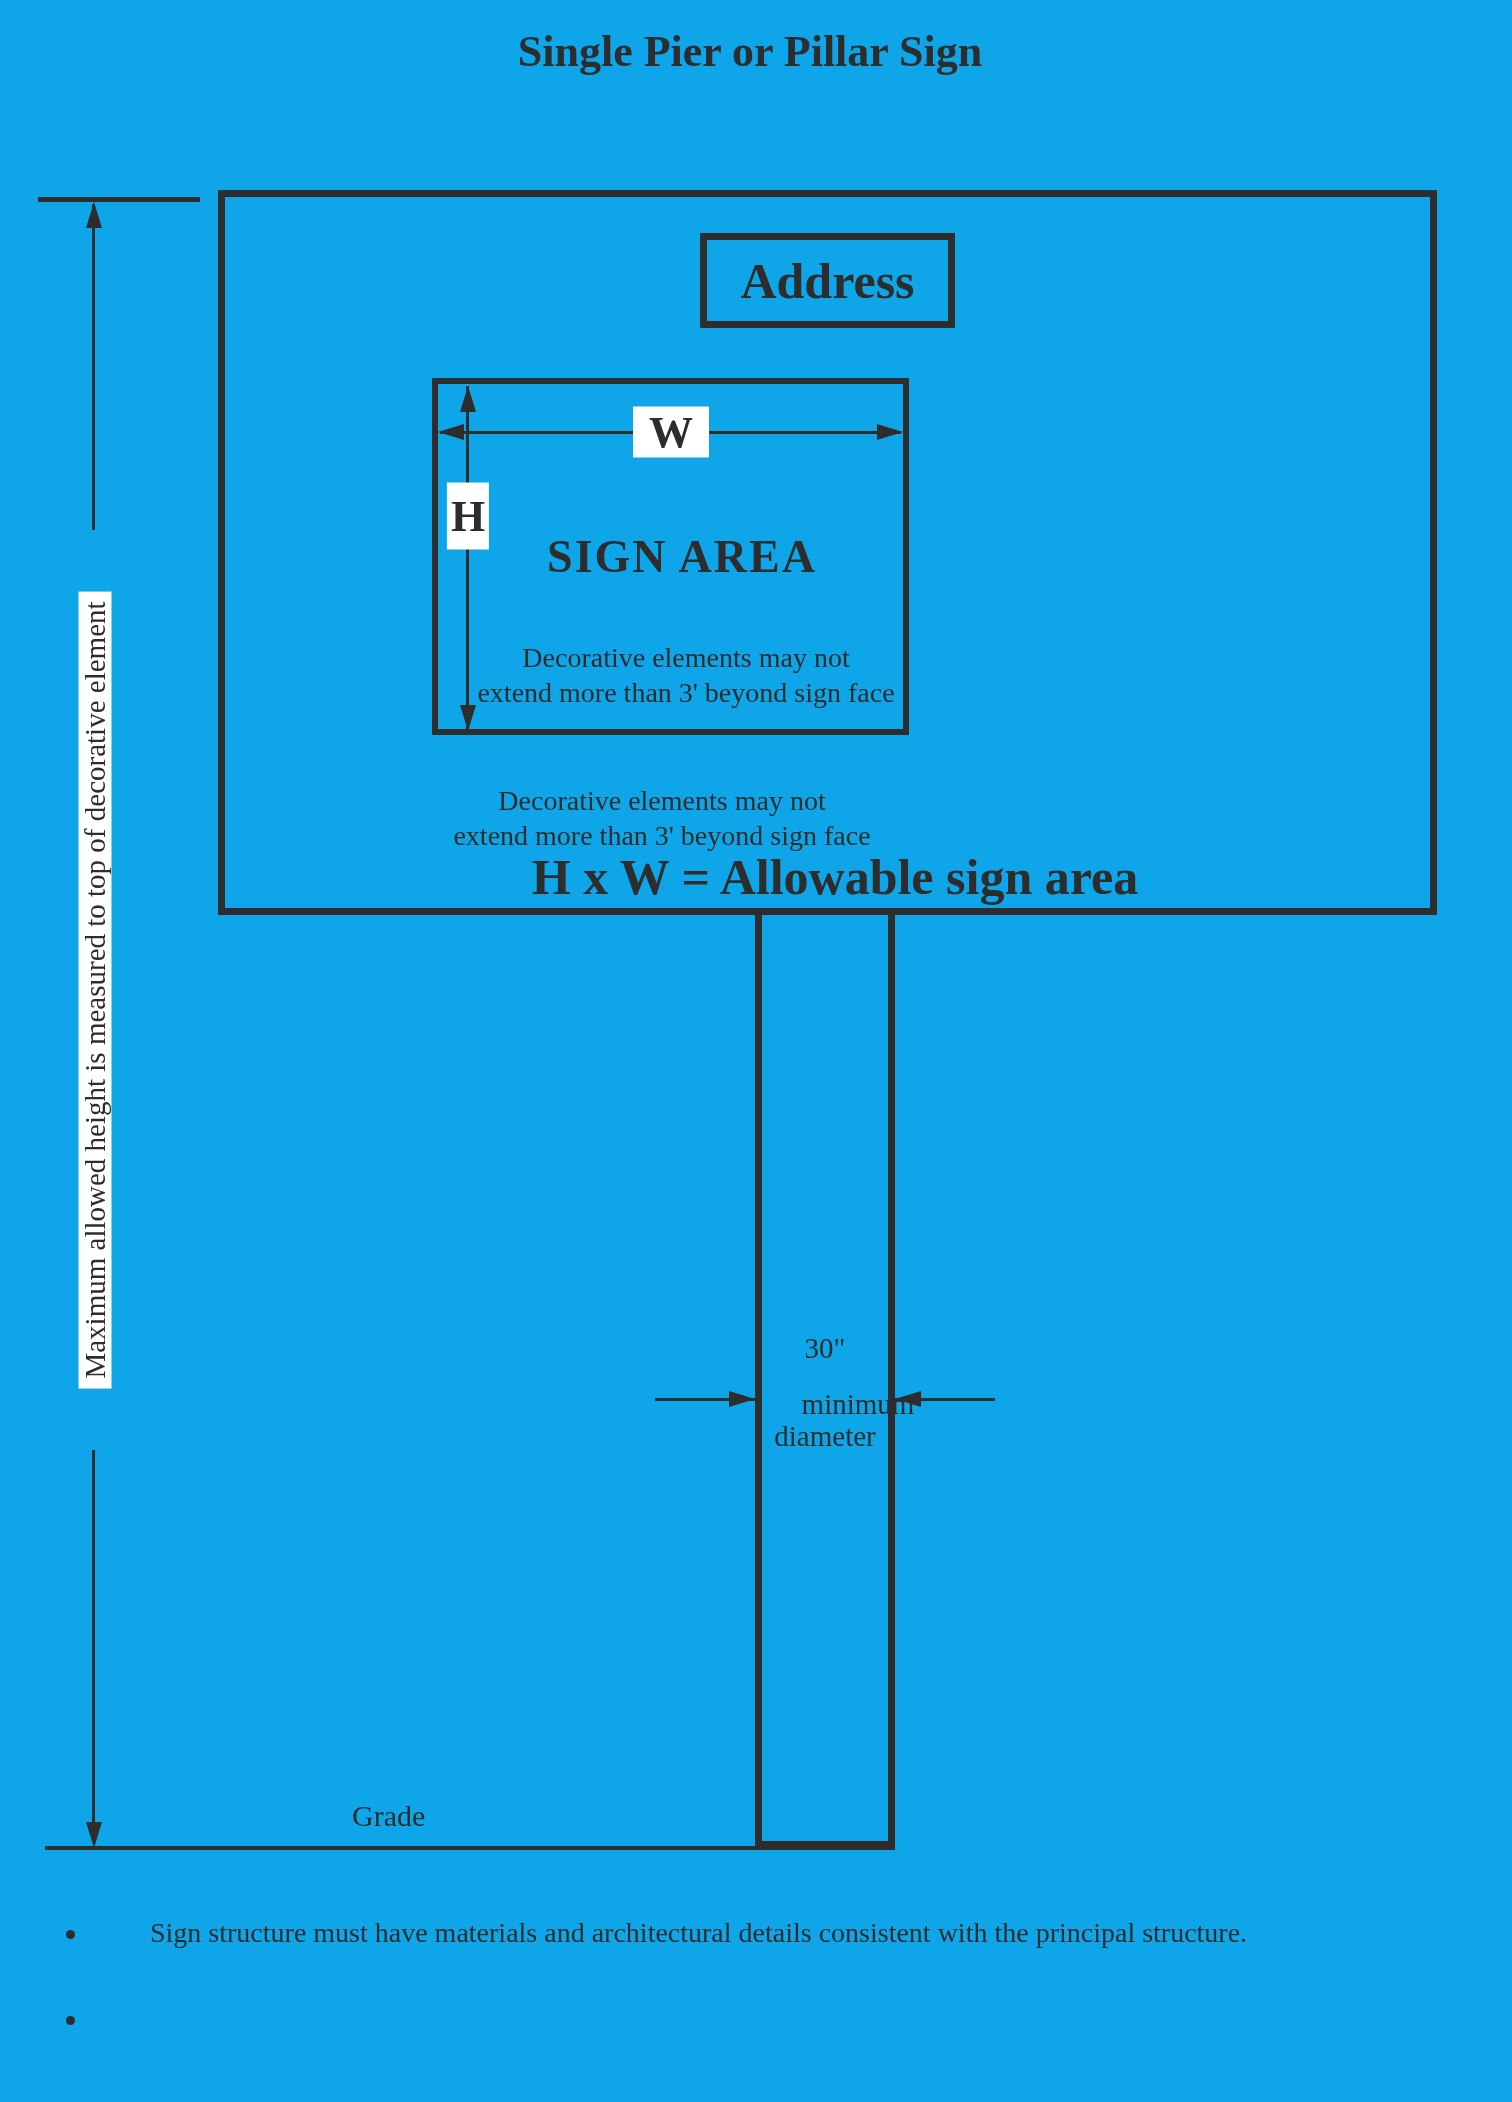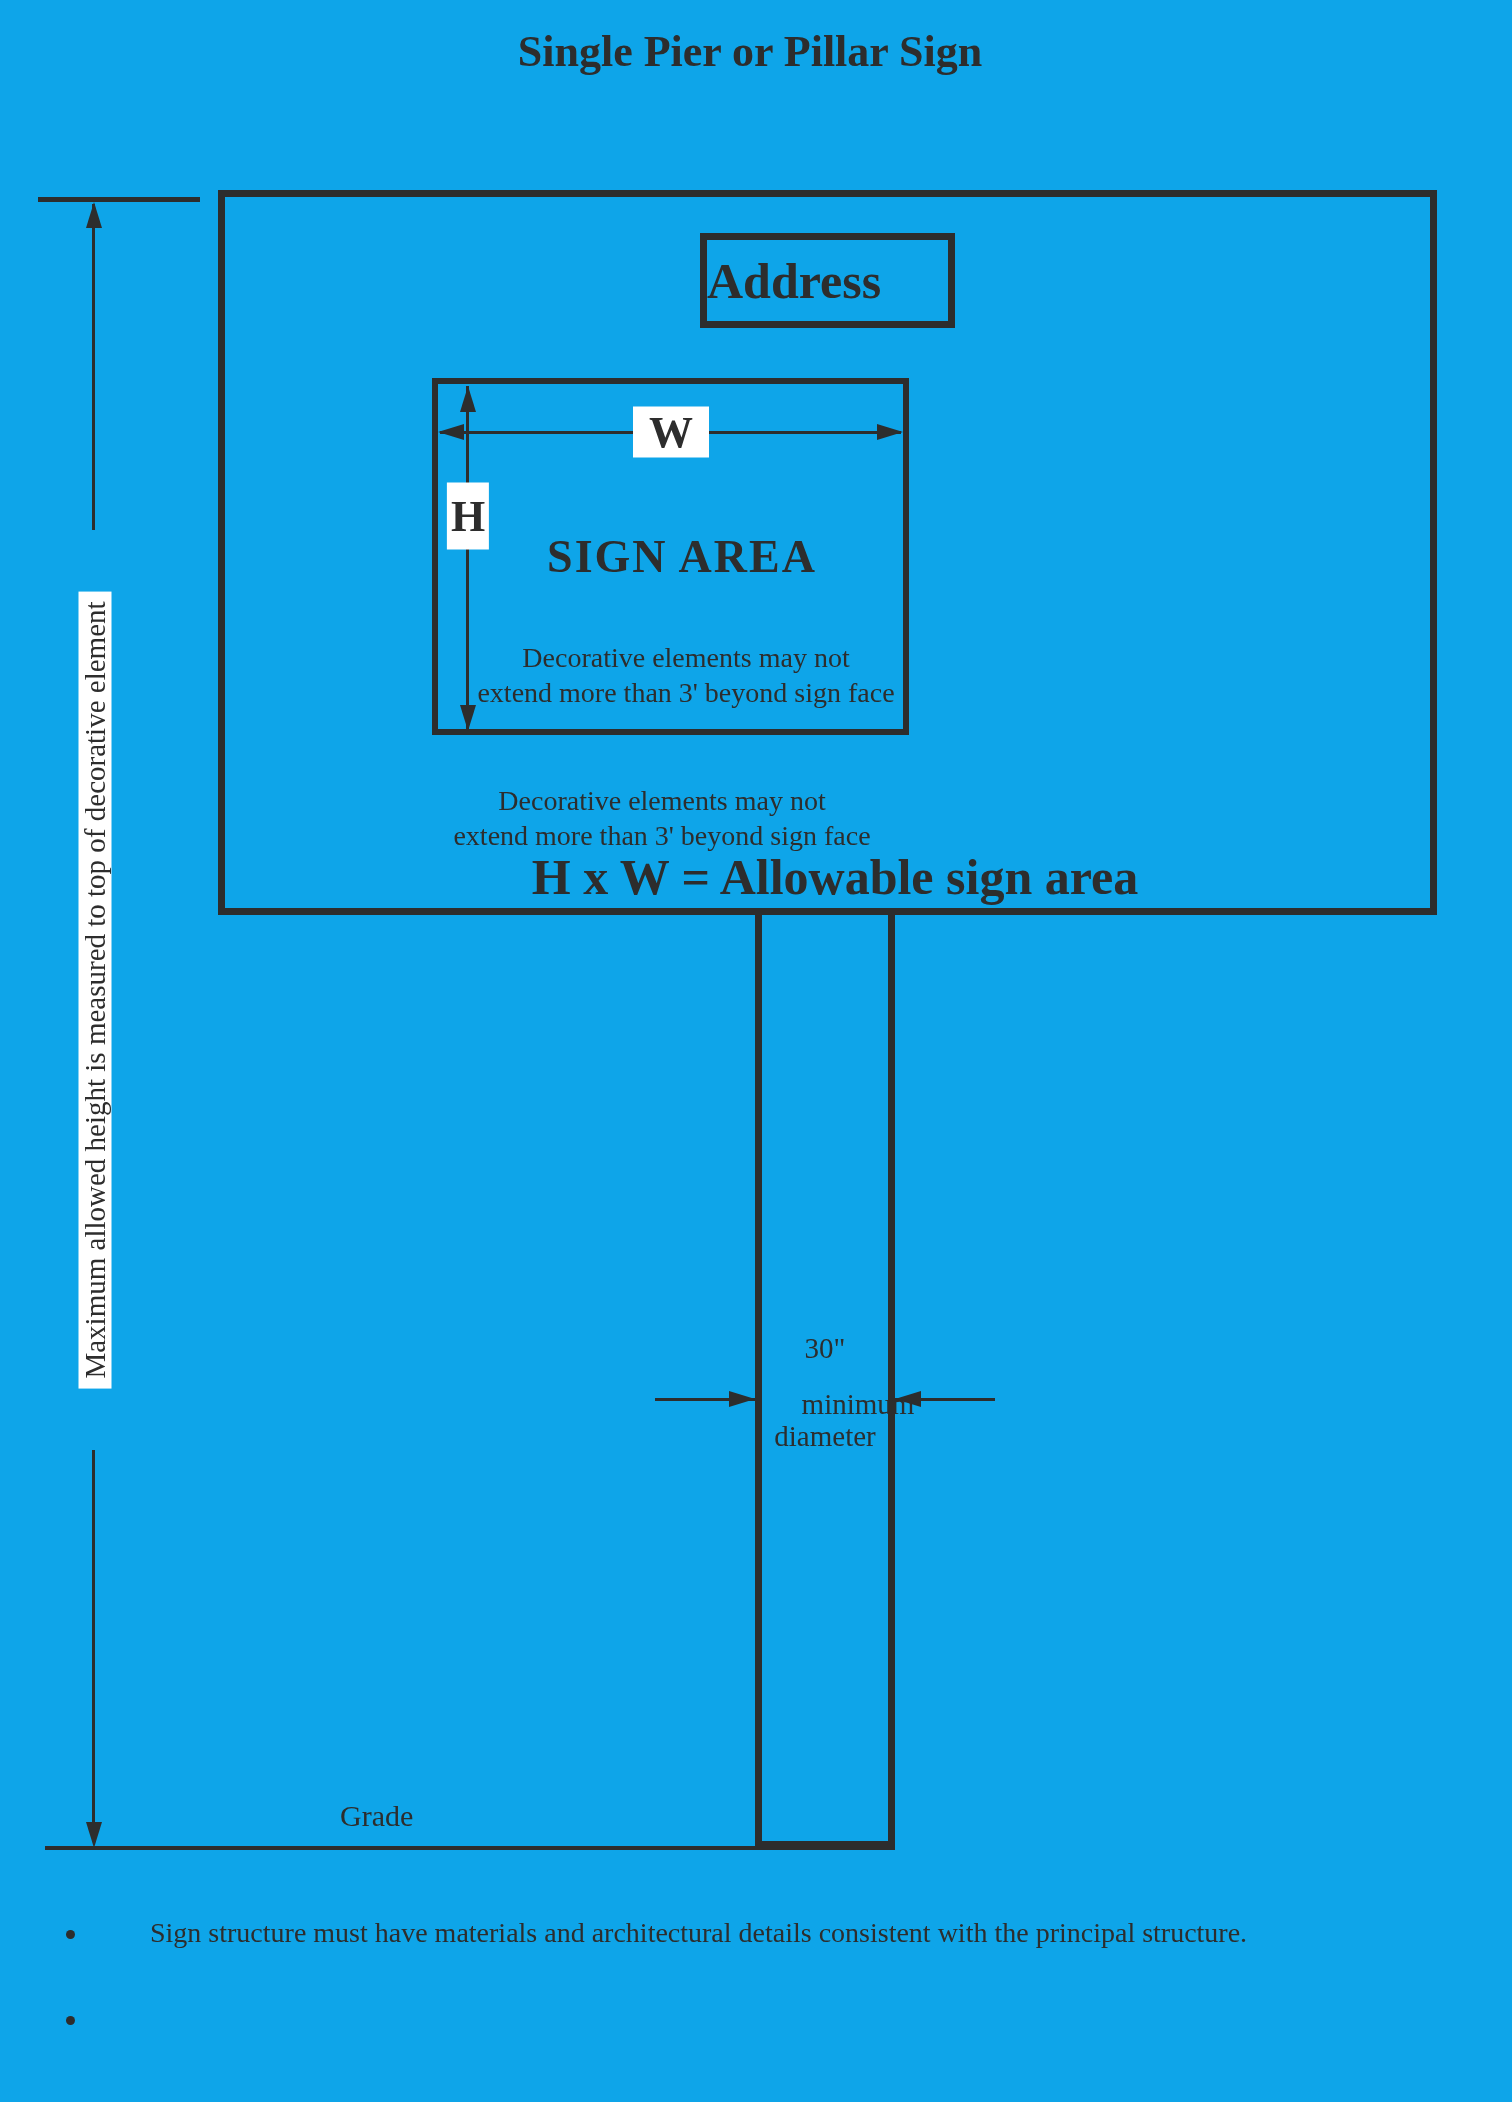--- a/index.html
+++ b/index.html
@@ -27,21 +27,21 @@
   .arr-right{border-top:8px solid transparent;border-bottom:8px solid transparent;border-left:26px solid var(--ink);}
 
   .title{
     position:absolute;left:750px;top:26px;
     transform:translateX(-50%);
     font-size:44px;font-weight:bold;white-space:nowrap;
   }
   .addr-box{
     position:absolute;left:700px;top:233px;width:255px;height:95px;
     border:7px solid var(--ink);box-sizing:border-box;
-    display:flex;align-items:center;justify-content:flex-start;
+    display:flex;align-items:center;justify-content:center;
     font-size:50px;font-weight:bold;
   }
   .dim-label{
     position:absolute;background:#fff;font-weight:bold;font-size:44px;
     white-space:nowrap;
   }
   .sign-area-title{
     position:absolute;left:682px;top:556px;transform:translate(-50%,-50%);
     font-size:46px;font-weight:bold;letter-spacing:2px;white-space:nowrap;text-align:right;
   }
@@ -61,21 +61,21 @@
   .pole{
     position:absolute;left:755px;top:915px;width:140px;height:933px;
     border-left:7px solid var(--ink);border-right:7px solid var(--ink);
     border-bottom:7px solid var(--ink);box-sizing:border-box;
   }
   .pole-text{
     position:absolute;transform:translate(-50%,-50%);
     font-size:29px;white-space:nowrap;
   }
   .grade-label{
-    position:absolute;left:340px;top:1799px;font-size:30px;white-space:nowrap;
+    position:absolute;left:352px;top:1799px;font-size:30px;white-space:nowrap;
   }
   .bullet-dot{
     position:absolute;width:9px;height:9px;border-radius:50%;background:var(--ink);
   }
   .bullet-text{
     position:absolute;font-size:28px;line-height:1.4;color:var(--ink);
   }
 </style>
 </head>
 <body>

